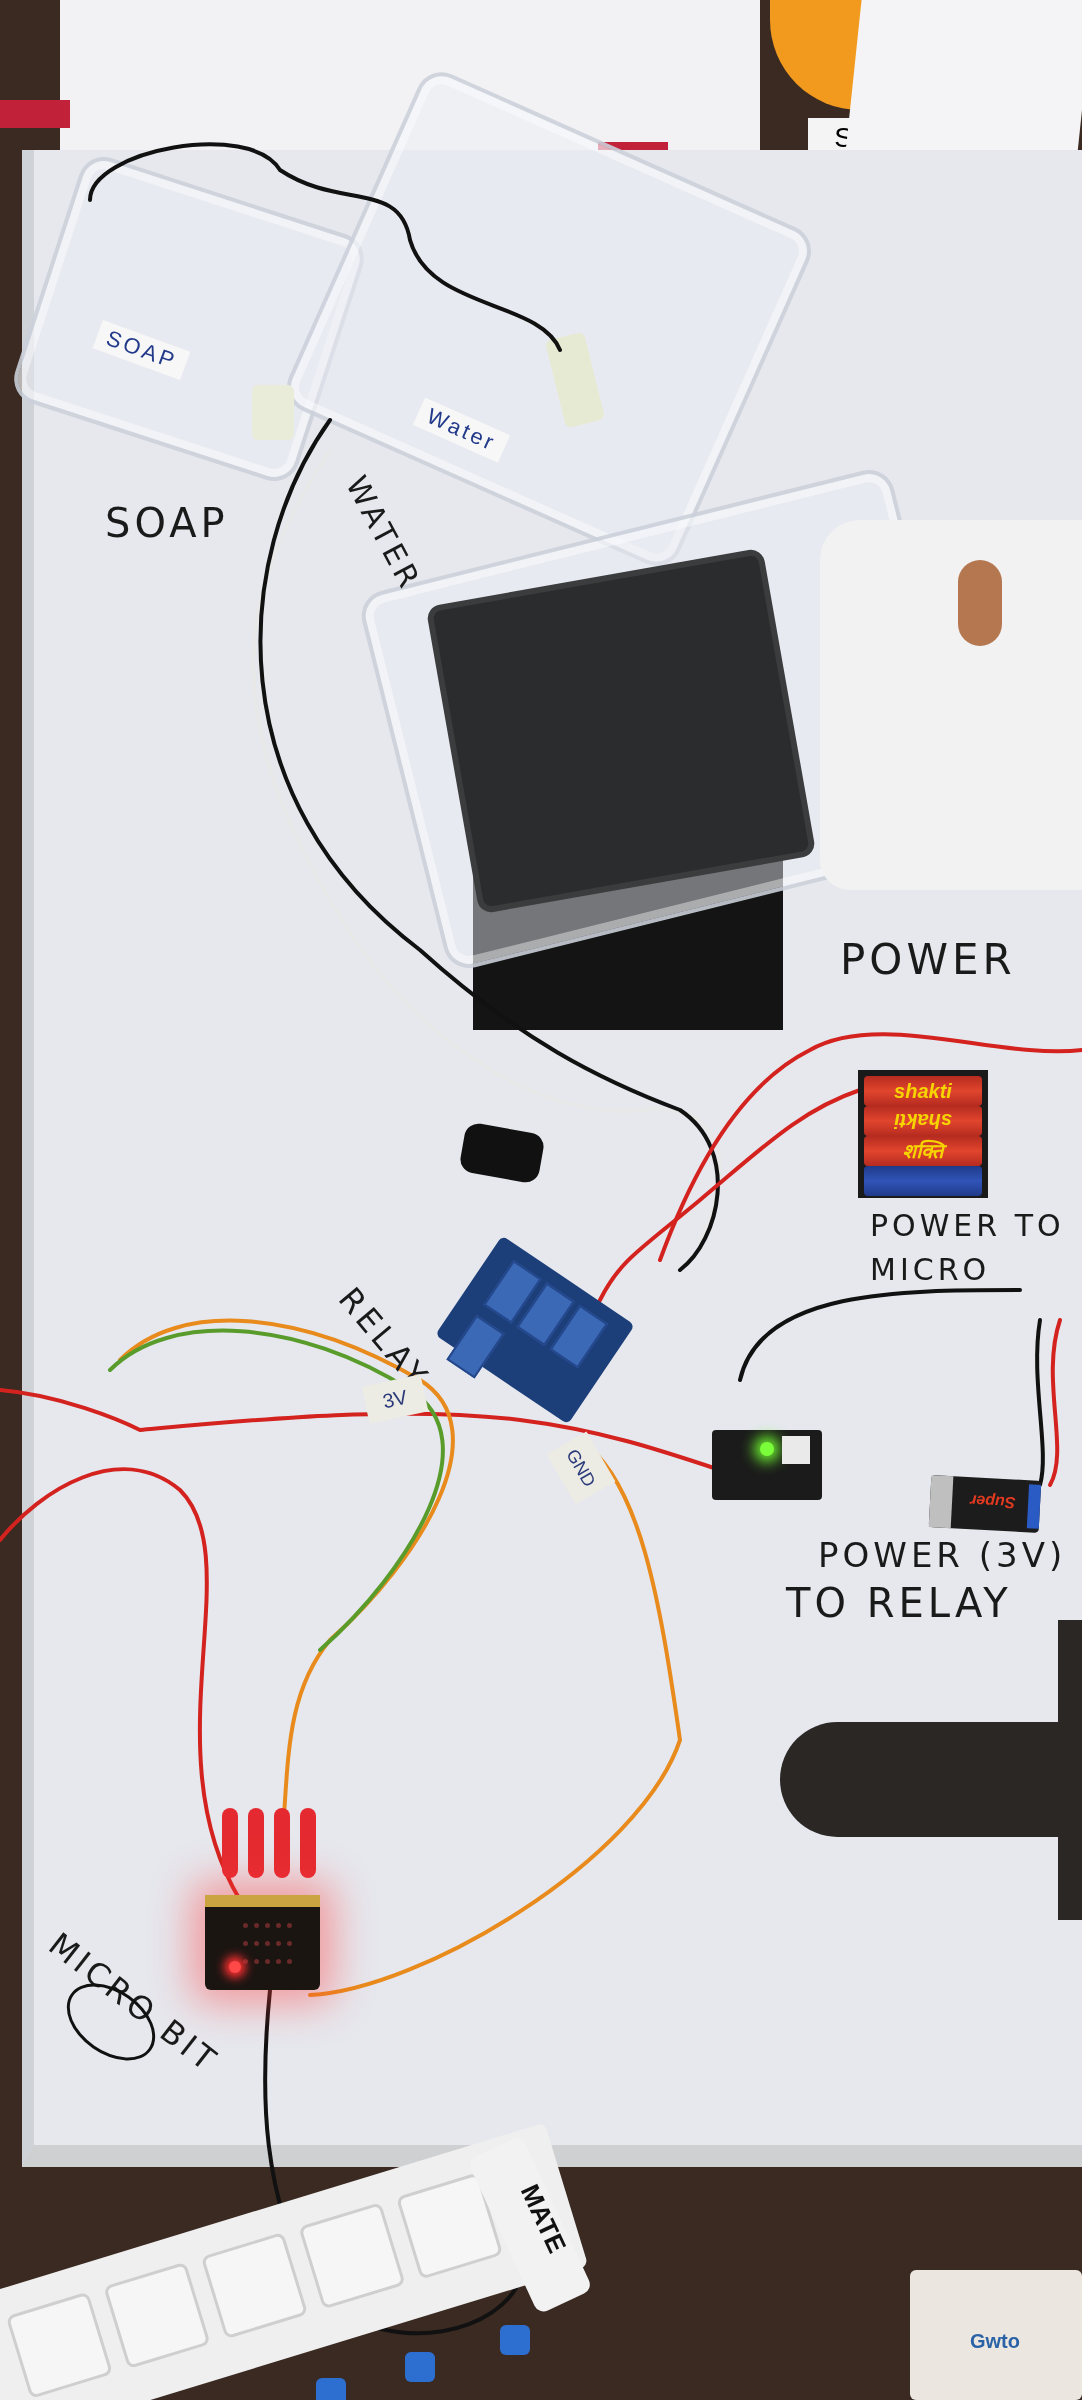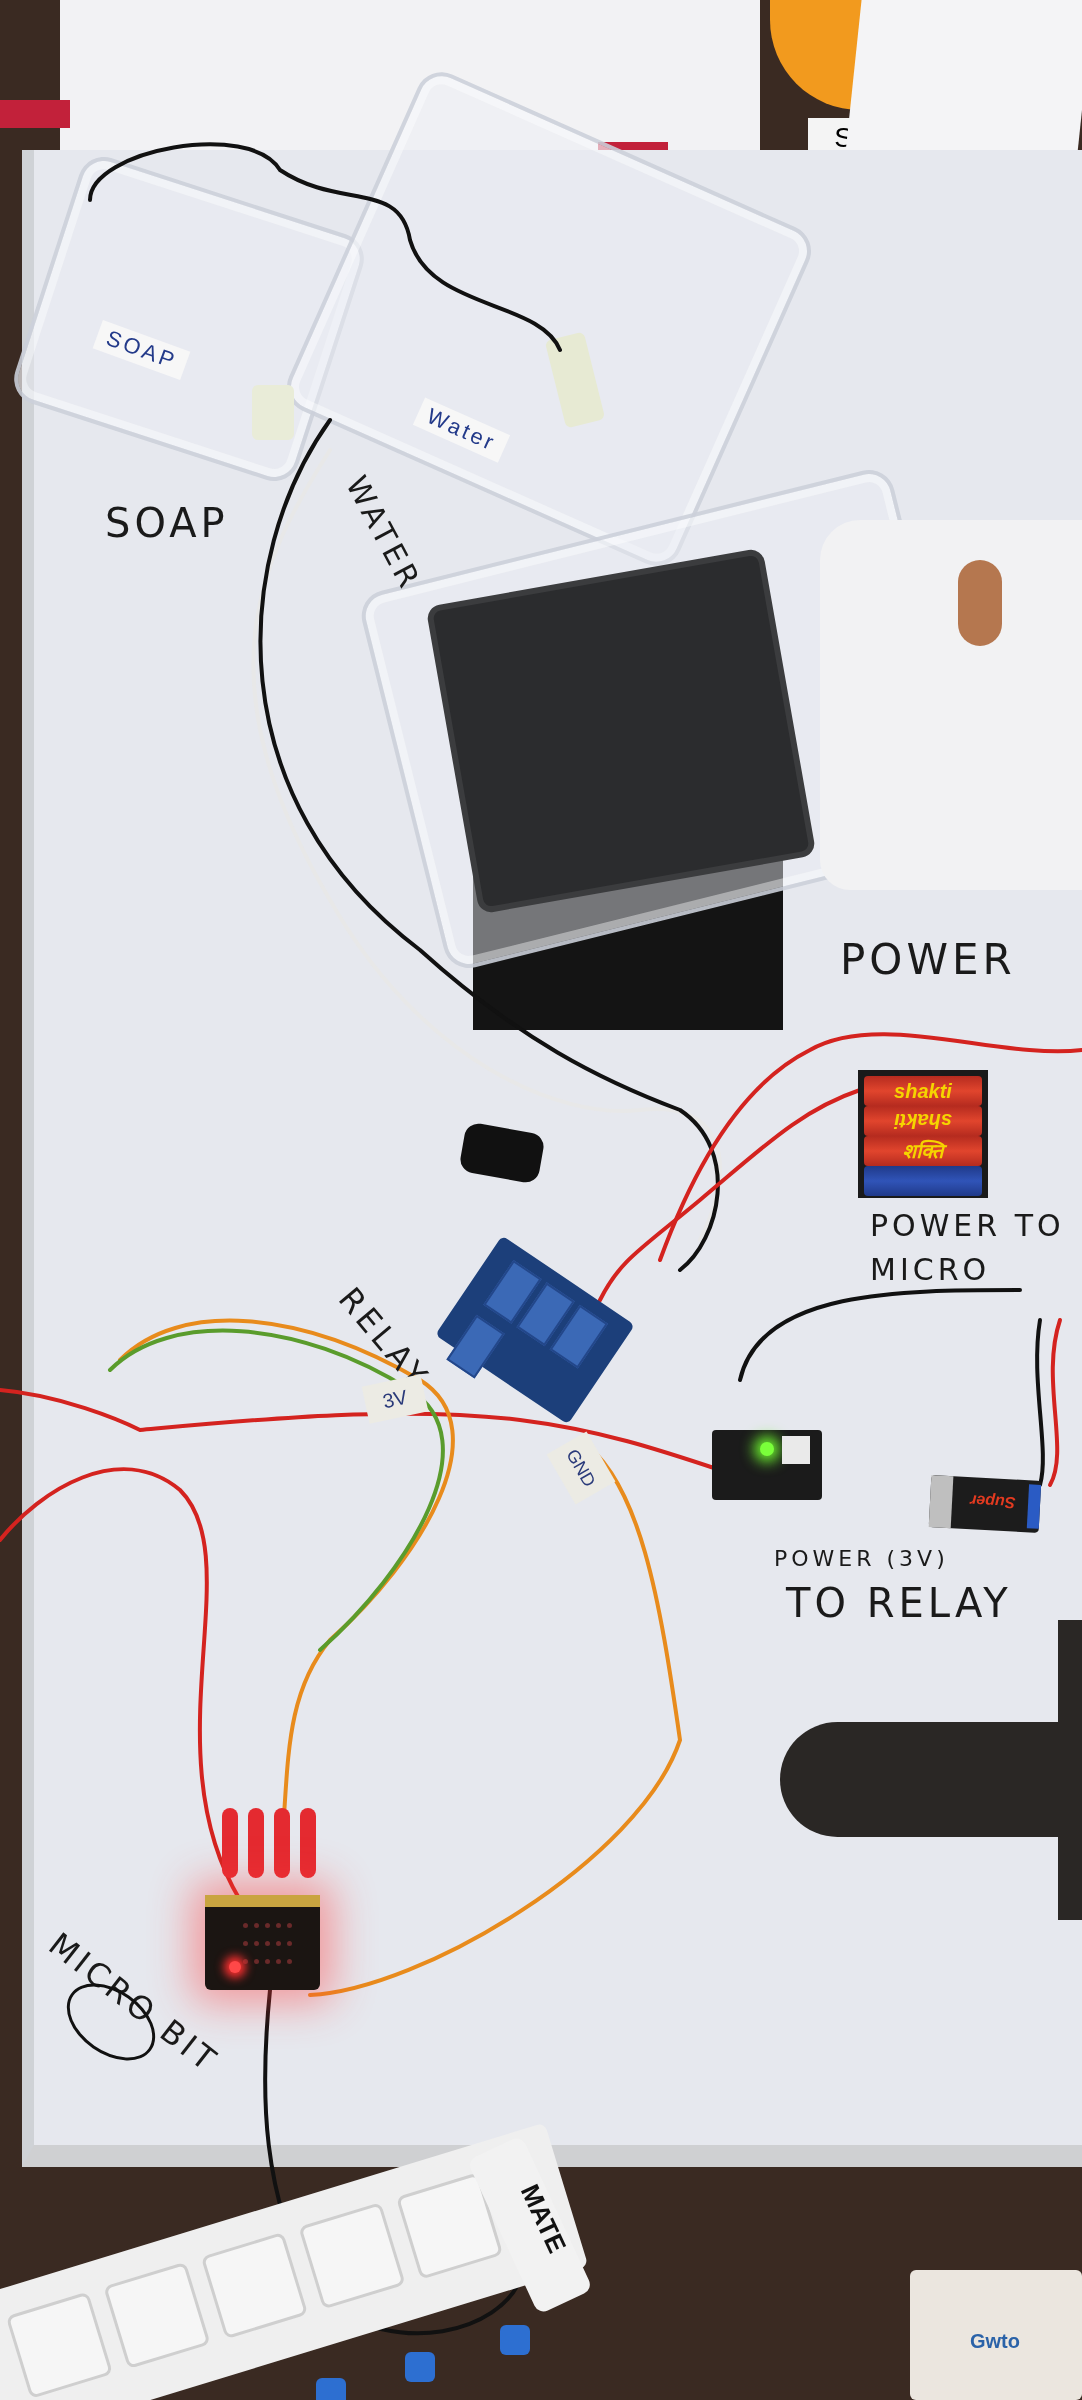--- a/index.html
+++ b/index.html
@@ -75,21 +75,21 @@
   <path class="wire" stroke="#e88b1c" d="M580 1440 C640 1480, 660 1600, 680 1740 C640 1860, 420 1990, 310 1995"></path>
   <path class="wire" stroke="#111" d="M270 1990 C260 2090, 260 2200, 320 2300 C400 2360, 500 2330, 520 2280"></path>
 </svg>
 
 <div class="abs hand" style="left:105px;top:500px;font-size:40px;">SOAP</div>
 <div class="abs hand" style="left:370px;top:470px;font-size:30px;transform:rotate(62deg);transform-origin:left top;">WATER</div>
 <div class="abs hand" style="left:840px;top:935px;font-size:42px;">POWER</div>
 <div class="abs hand" style="left:870px;top:1208px;font-size:30px;">POWER TO</div>
 <div class="abs hand" style="left:870px;top:1252px;font-size:30px;">MICRO</div>
 <div class="abs hand" style="left:360px;top:1280px;font-size:32px;transform:rotate(50deg);transform-origin:left top;">RELAY</div>
-<div class="abs hand" style="left:774px;top:1535px;font-size:22px;margin-top:11px;">POWER (3V)</div>
+<div class="abs hand" style="left:818px;top:1535px;font-size:34px;">POWER (3V)</div>
 <div class="abs hand" style="left:786px;top:1580px;font-size:40px;">TO RELAY</div>
 <div class="abs hand" style="left:65px;top:1925px;font-size:32px;transform:rotate(38deg);transform-origin:left top;">MICRO BIT</div>
 <div class="abs" style="left:62px;top:1990px;width:92px;height:58px;border:3px solid #111;border-radius:50%;transform:rotate(35deg);"></div>
 
 <div class="abs" style="left:462px;top:1128px;width:80px;height:50px;background:#111;border-radius:14px;transform:rotate(10deg);"></div>
 
 <div class="abs" style="left:858px;top:1070px;width:130px;height:128px;background:#1a1a1a;padding:6px;box-sizing:border-box;">
   <div class="battery">shakti</div>
   <div class="battery" style="transform:rotate(180deg);">shakti</div>
   <div class="battery">शक्ति</div>

